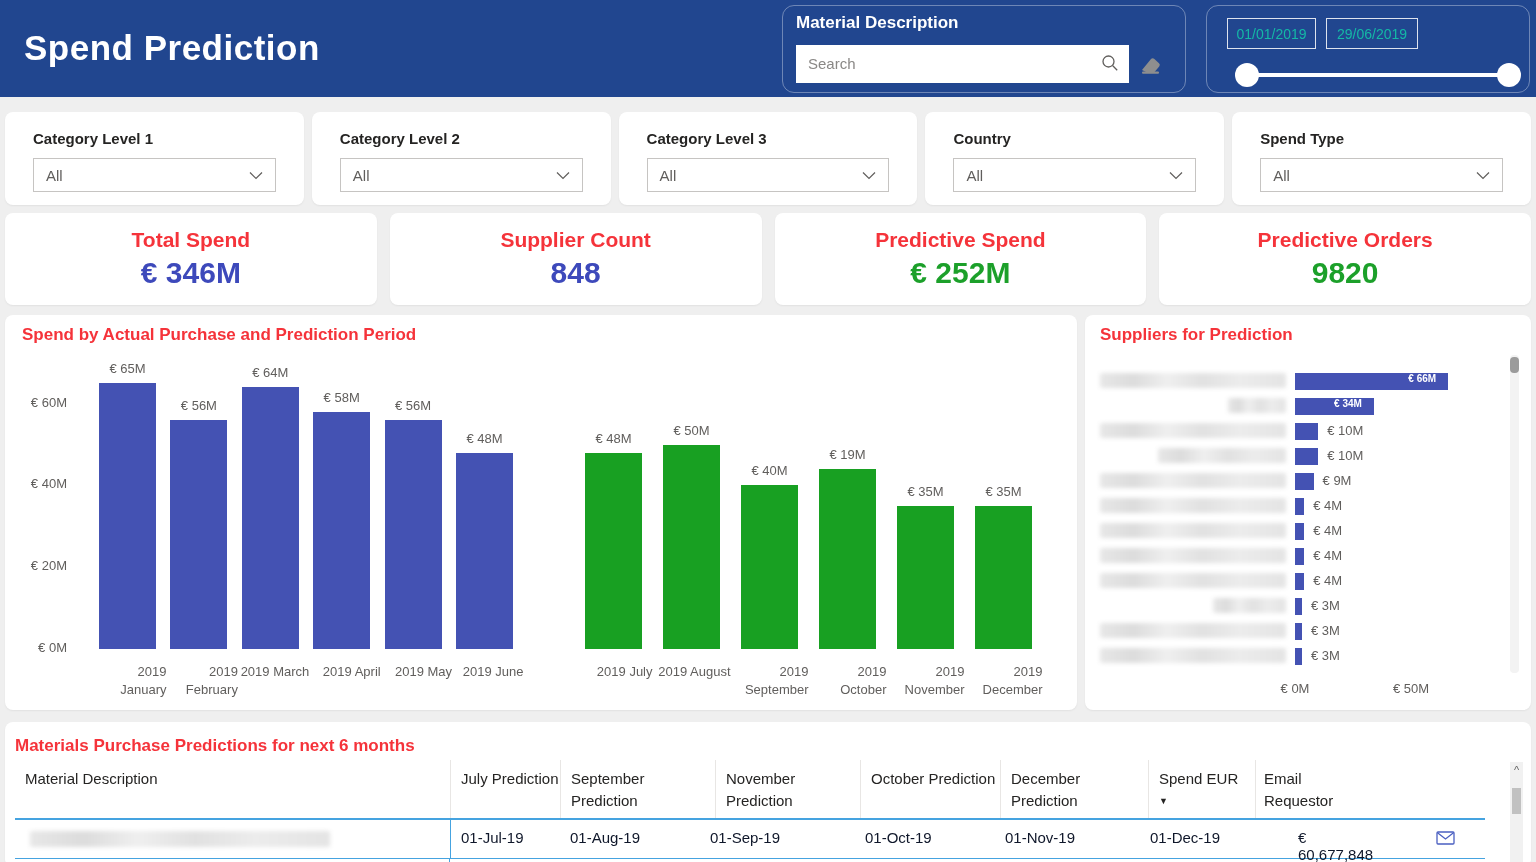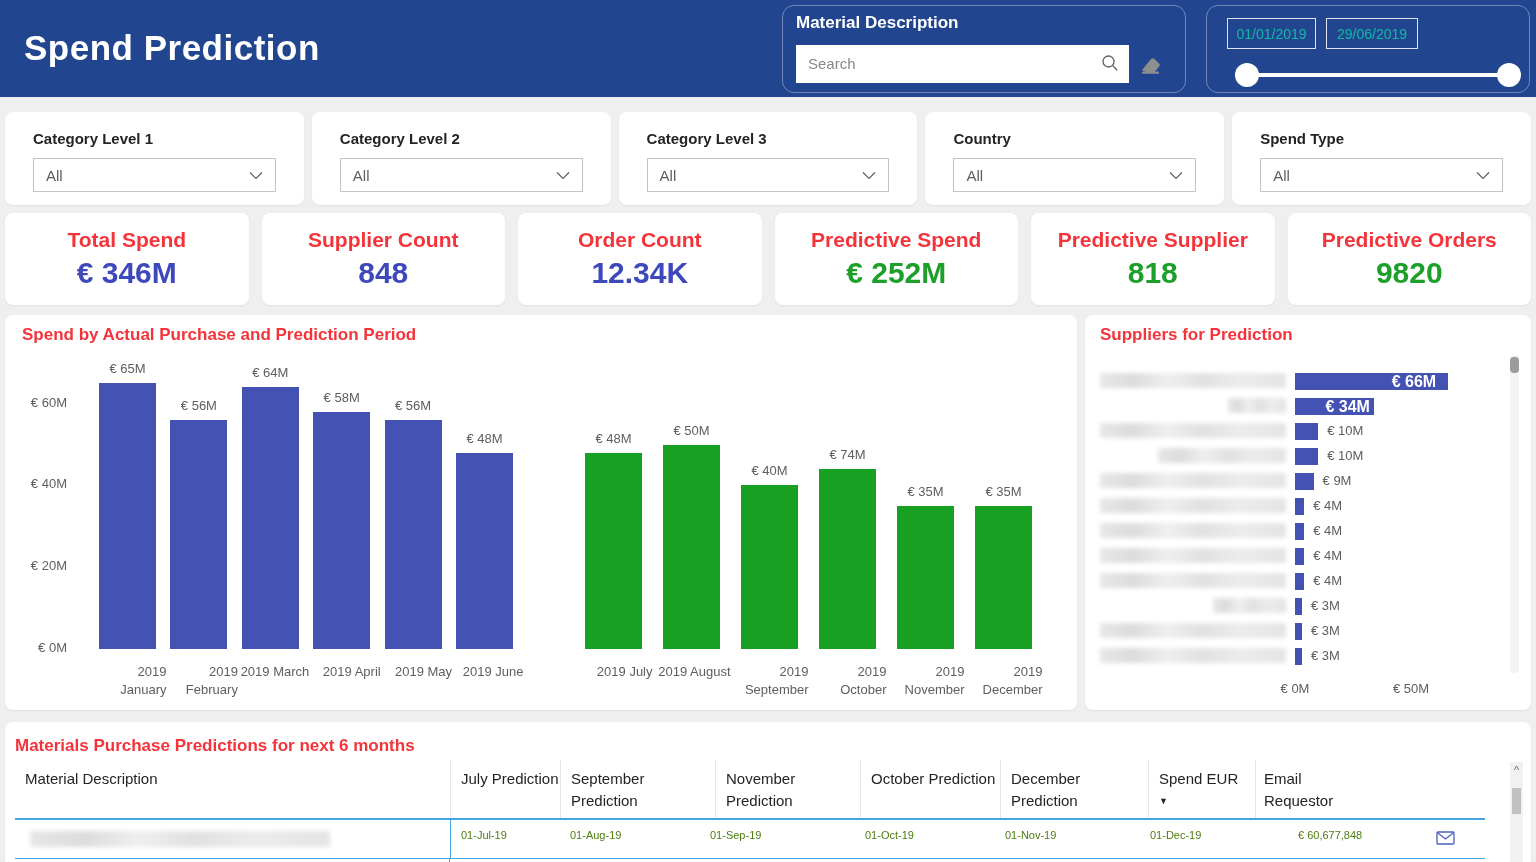--- a/index.html
+++ b/index.html
@@ -54,32 +54,32 @@
   .vbar { position:absolute; width:57px; }
   .vbar-label { position:absolute; width:92px; text-align:center; font-size:13px; color:#605E5C; }
   .xlab { position:absolute; width:78px; top:348px; text-align:right; font-size:13px; color:#605E5C; line-height:1.4; }
 
   
   .suppliers-card { left:1085px; top:315px; width:446px; height:395px; }
   .blur-block { background:linear-gradient(90deg,#e7e7e7 0%,#dcdcdc 18%,#efefef 36%,#e1e1e1 55%,#ececec 75%,#e4e4e4 100%); filter:blur(2px); border-radius:2px; }
   .sname { position:absolute; height:15px; }
   .hbar { position:absolute; height:17px; background:#4452B3; }
   .hbar-label-out { position:absolute; font-size:13px; color:#605E5C; }
-  .hbar-label-in { position:absolute; font-size:16px; font-weight:bold; color:#FFFFFF; text-align:right; }
+  .hbar-label-in { position:absolute; font-size:10px; font-weight:bold; color:#FFFFFF; text-align:right; }
   .xtick { position:absolute; top:366px; width:54px; text-align:center; font-size:13px; color:#605E5C; }
   .vscroll { position:absolute; border-radius:4px; background:#F3F3F3; }
   .vscroll .thumb { position:absolute; left:0; width:100%; background:#9B9B9B; border-radius:4px; }
 
   
   .table-card { left:5px; top:722px; width:1526px; height:145px; }
   .tbl { position:absolute; left:10px; top:38px; }
   .trow { display:flex; }
   .th { font-size:15px; color:#252423; padding:8px 0 6px 10px; line-height:1.45; border-left:1px solid #E8E6E4; min-height:56px; }
   .th:first-child { border-left:none; }
-  .td { font-size:11px; color:#4d7c0f; padding:9px 0 8px 10px; height:38px; position:relative; }
+  .td { font-size:15px; color:#0f172a; padding:9px 0 8px 10px; height:38px; position:relative; }
   .thead { border-bottom:2px solid #45A3E0; }
   .tr1 { border-bottom:1px solid #45A3E0; }
   .sort-arrow { display:block; font-size:9px; color:#252423; margin-top:5px; }
   .spend-cell { text-align:left; padding-right:12px; }
   .tscroll { position:absolute; right:8px; top:40px; width:13px; height:102px; background:#F1F1F1; }
   .tscroll .arrow { position:absolute; top:2px; left:0; width:100%; text-align:center; font-size:11px; color:#636363; }
   .tscroll .thumb { position:absolute; top:26px; left:2px; width:9px; height:26px; background:#C1C1C1; }
 </style>
 </head>
 <body>
@@ -176,30 +176,22 @@
   <div class="kpis" id="kpis">
       <div class="kpi-card">
         <div class="kpi-label">Total Spend</div>
         <div class="kpi-value actual">€ 346M</div>
       </div>
       <div class="kpi-card">
         <div class="kpi-label">Supplier Count</div>
         <div class="kpi-value actual">848</div>
       </div>
       <div class="kpi-card">
-        <div class="kpi-label">Order Count</div>
-        <div class="kpi-value actual">12.34K</div>
-      </div>
-      <div class="kpi-card">
         <div class="kpi-label">Predictive Spend</div>
         <div class="kpi-value prediction">€ 252M</div>
-      </div>
-      <div class="kpi-card">
-        <div class="kpi-label">Predictive Supplier</div>
-        <div class="kpi-value prediction">818</div>
       </div>
       <div class="kpi-card">
         <div class="kpi-label">Predictive Orders</div>
         <div class="kpi-value prediction">9820</div>
       </div>
     </div>
 
   <section class="card chart-card" id="spend-card">
     <div class="sec-title">Spend by Actual Purchase and Prediction Period</div>
   <div class="ytick" style="left: 12px; top: 79.6px;">€ 60M</div>
@@ -227,41 +219,41 @@
       <div class="vbar" style="left: 580px; top: 137.68px; height: 196.32px; background: rgb(24, 160, 34);"></div>
       <div class="vbar-label" style="left: 562.5px; top: 115.68px;">€ 48M</div>
       <div class="xlab" style="left: 569.5px;">2019 July</div>
       <div class="vbar" style="left: 658px; top: 129.5px; height: 204.5px; background: rgb(24, 160, 34);"></div>
       <div class="vbar-label" style="left: 640.5px; top: 107.5px;">€ 50M</div>
       <div class="xlab" style="left: 647.5px;">2019 August</div>
       <div class="vbar" style="left: 736px; top: 170.4px; height: 163.6px; background: rgb(24, 160, 34);"></div>
       <div class="vbar-label" style="left: 718.5px; top: 148.4px;">€ 40M</div>
       <div class="xlab" style="left: 725.5px;">2019 September</div>
       <div class="vbar" style="left: 814px; top: 154.04px; height: 179.96px; background: rgb(24, 160, 34);"></div>
-      <div class="vbar-label" style="left: 796.5px; top: 132.04px;">€ 74M</div>
+      <div class="vbar-label" style="left: 796.5px; top: 132.04px;">€ 19M</div>
       <div class="xlab" style="left: 803.5px;">2019 October</div>
       <div class="vbar" style="left: 892px; top: 190.85px; height: 143.15px; background: rgb(24, 160, 34);"></div>
       <div class="vbar-label" style="left: 874.5px; top: 168.85px;">€ 35M</div>
       <div class="xlab" style="left: 881.5px;">2019 November</div>
       <div class="vbar" style="left: 970px; top: 190.85px; height: 143.15px; background: rgb(24, 160, 34);"></div>
       <div class="vbar-label" style="left: 952.5px; top: 168.85px;">€ 35M</div>
       <div class="xlab" style="left: 959.5px;">2019 December</div>
     </section>
 
   <section class="card suppliers-card" id="suppliers-card">
     <div class="sec-title" style="left:15px;">Suppliers for Prediction</div>
     <div class="vscroll" style="right:12px; top:40px; width:9px; height:318px;">
       <div class="thumb" style="top:2px; height:16px;"></div>
     </div>
   <div class="sname blur-block" style="left: 15px; top: 58px; width: 186px;"></div>
       <div class="hbar" style="left: 210px; top: 57.5px; width: 153.12px;"></div>
       <div class="hbar-label-in" style="left: 210px; width: 141.12px; top: 58px;">€ 66M</div>
       <div class="sname blur-block" style="left: 143px; top: 83px; width: 58px;"></div>
       <div class="hbar" style="left: 210px; top: 82.5px; width: 78.88px;"></div>
-      <div class="hbar-label-in" style="left: 218px; width: 66.88px; top: 83px;">€ 34M</div>
+      <div class="hbar-label-in" style="left: 210px; width: 66.88px; top: 83px;">€ 34M</div>
       <div class="sname blur-block" style="left: 15px; top: 108px; width: 186px;"></div>
       <div class="hbar" style="left: 210px; top: 107.5px; width: 23.2px;"></div>
       <div class="hbar-label-out" style="left: 242.2px; top: 108px;">€ 10M</div>
       <div class="sname blur-block" style="left: 73px; top: 133px; width: 128px;"></div>
       <div class="hbar" style="left: 210px; top: 132.5px; width: 23.2px;"></div>
       <div class="hbar-label-out" style="left: 242.2px; top: 133px;">€ 10M</div>
       <div class="sname blur-block" style="left: 15px; top: 158px; width: 186px;"></div>
       <div class="hbar" style="left: 210px; top: 157.5px; width: 18.56px;"></div>
       <div class="hbar-label-out" style="left: 237.56px; top: 158px;">€ 9M</div>
       <div class="sname blur-block" style="left: 15px; top: 183px; width: 186px;"></div>

